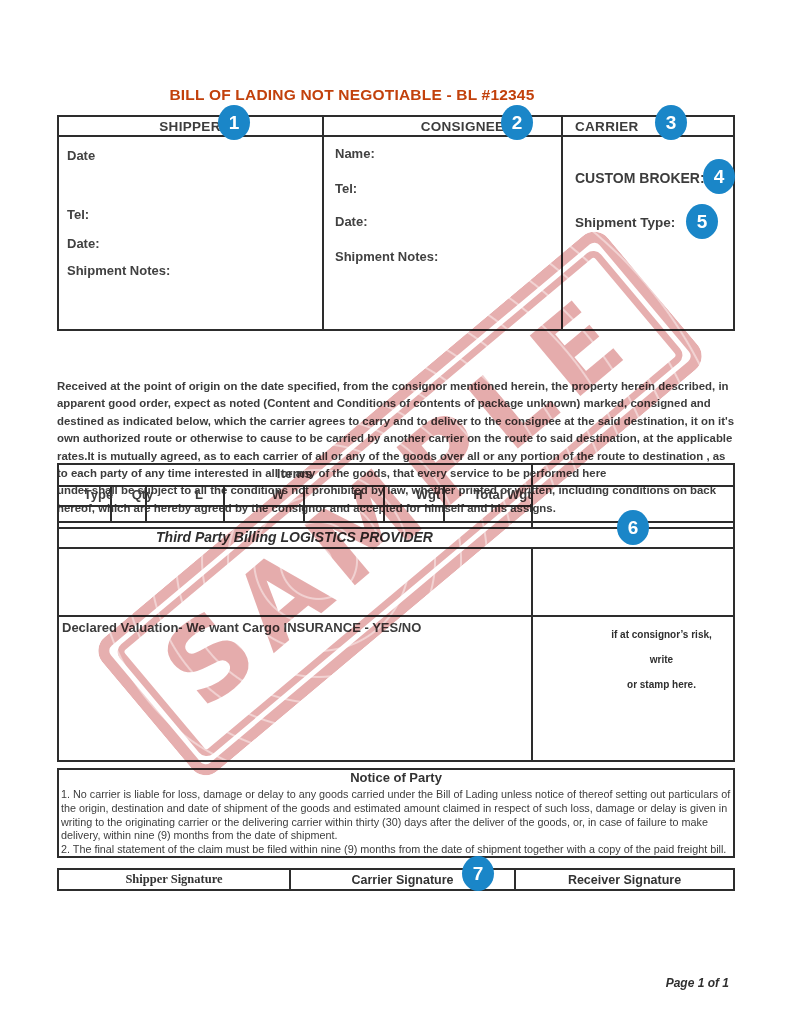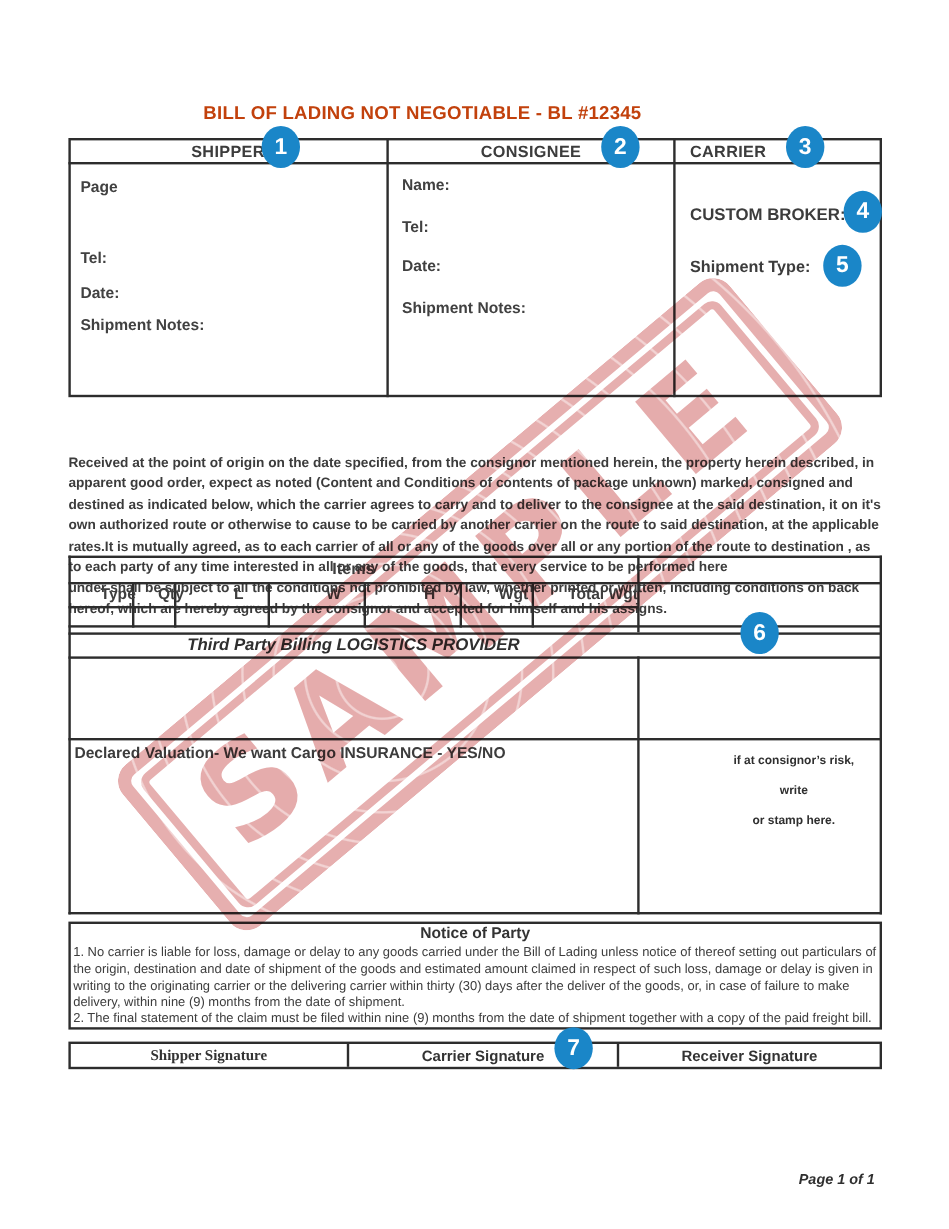--- a/index.html
+++ b/index.html
@@ -62,24 +62,24 @@
 <div class="page">
 
   <div class="abs doc-title">BILL OF LADING NOT NEGOTIABLE - BL #12345</div>
 
   <div class="box top-table"></div>
   <div class="line" style="left:57px;top:135px;width:678px;height:2px;"></div>
   <div class="line" style="left:322px;top:115px;width:2px;height:216px;"></div>
   <div class="line" style="left:561px;top:115px;width:2px;height:216px;"></div>
 
   <div class="abs col-head" style="left:57px;width:266px;text-align:center;">SHIPPER</div>
-  <div class="abs col-head" style="left:323px;width:239px;text-align:center;">CONSIGNEE</div>
+  <div class="abs col-head" style="left:323px;width:239px;text-align:center;padding-left:20px;">CONSIGNEE</div>
   <div class="abs col-head" style="left:575px;">CARRIER</div>
 
-  <div class="abs field" style="left:67px;top:148px;">Page</div>
+  <div class="abs field" style="left:67px;top:148px;">Date</div>
   <div class="abs field" style="left:67px;top:207px;">Tel:</div>
   <div class="abs field" style="left:67px;top:236px;">Date:</div>
   <div class="abs field" style="left:67px;top:263px;">Shipment Notes:</div>
 
   <div class="abs field" style="left:335px;top:146px;">Name:</div>
   <div class="abs field" style="left:335px;top:181px;">Tel:</div>
   <div class="abs field" style="left:335px;top:214px;">Date:</div>
   <div class="abs field" style="left:335px;top:249px;">Shipment Notes:</div>
 
   <div class="abs carrier-field" style="left:575px;top:170px;font-size:14px;">CUSTOM BROKER:</div>

